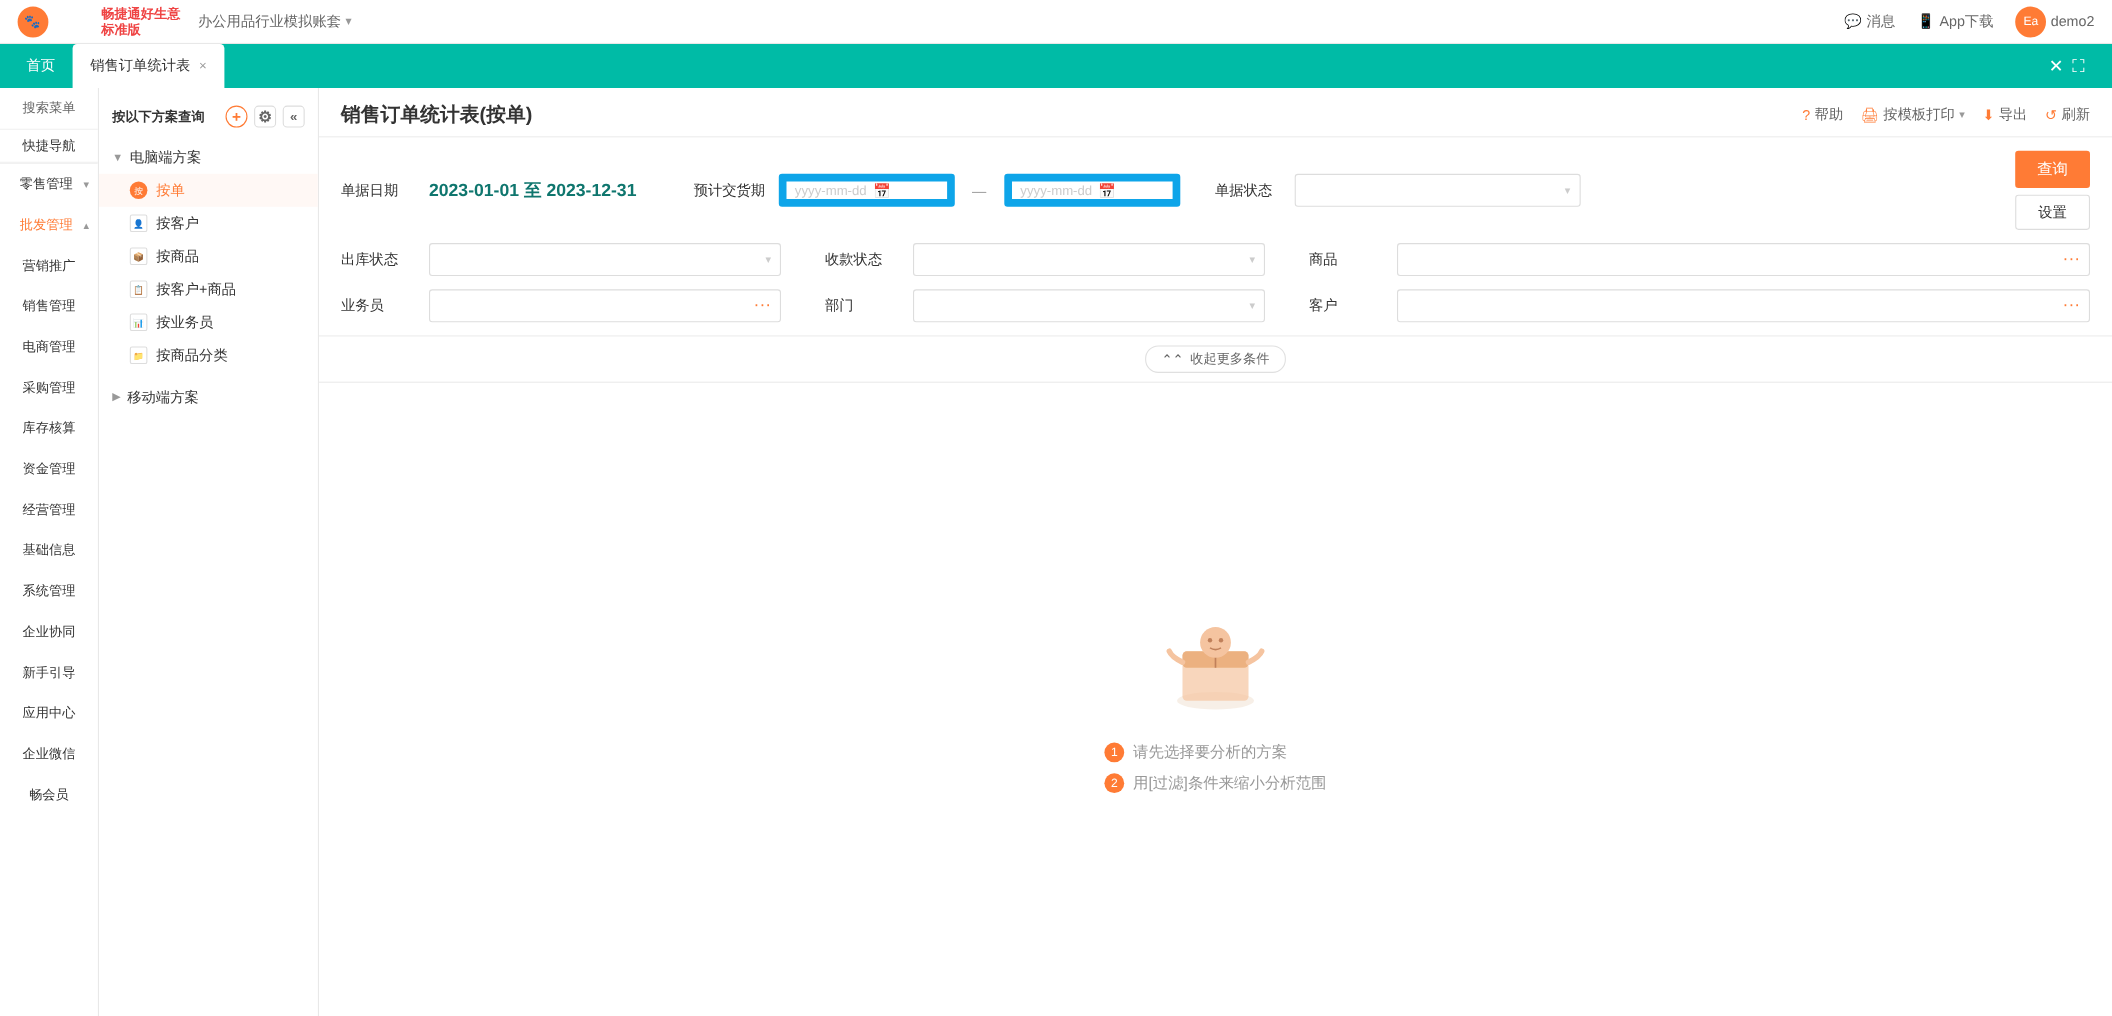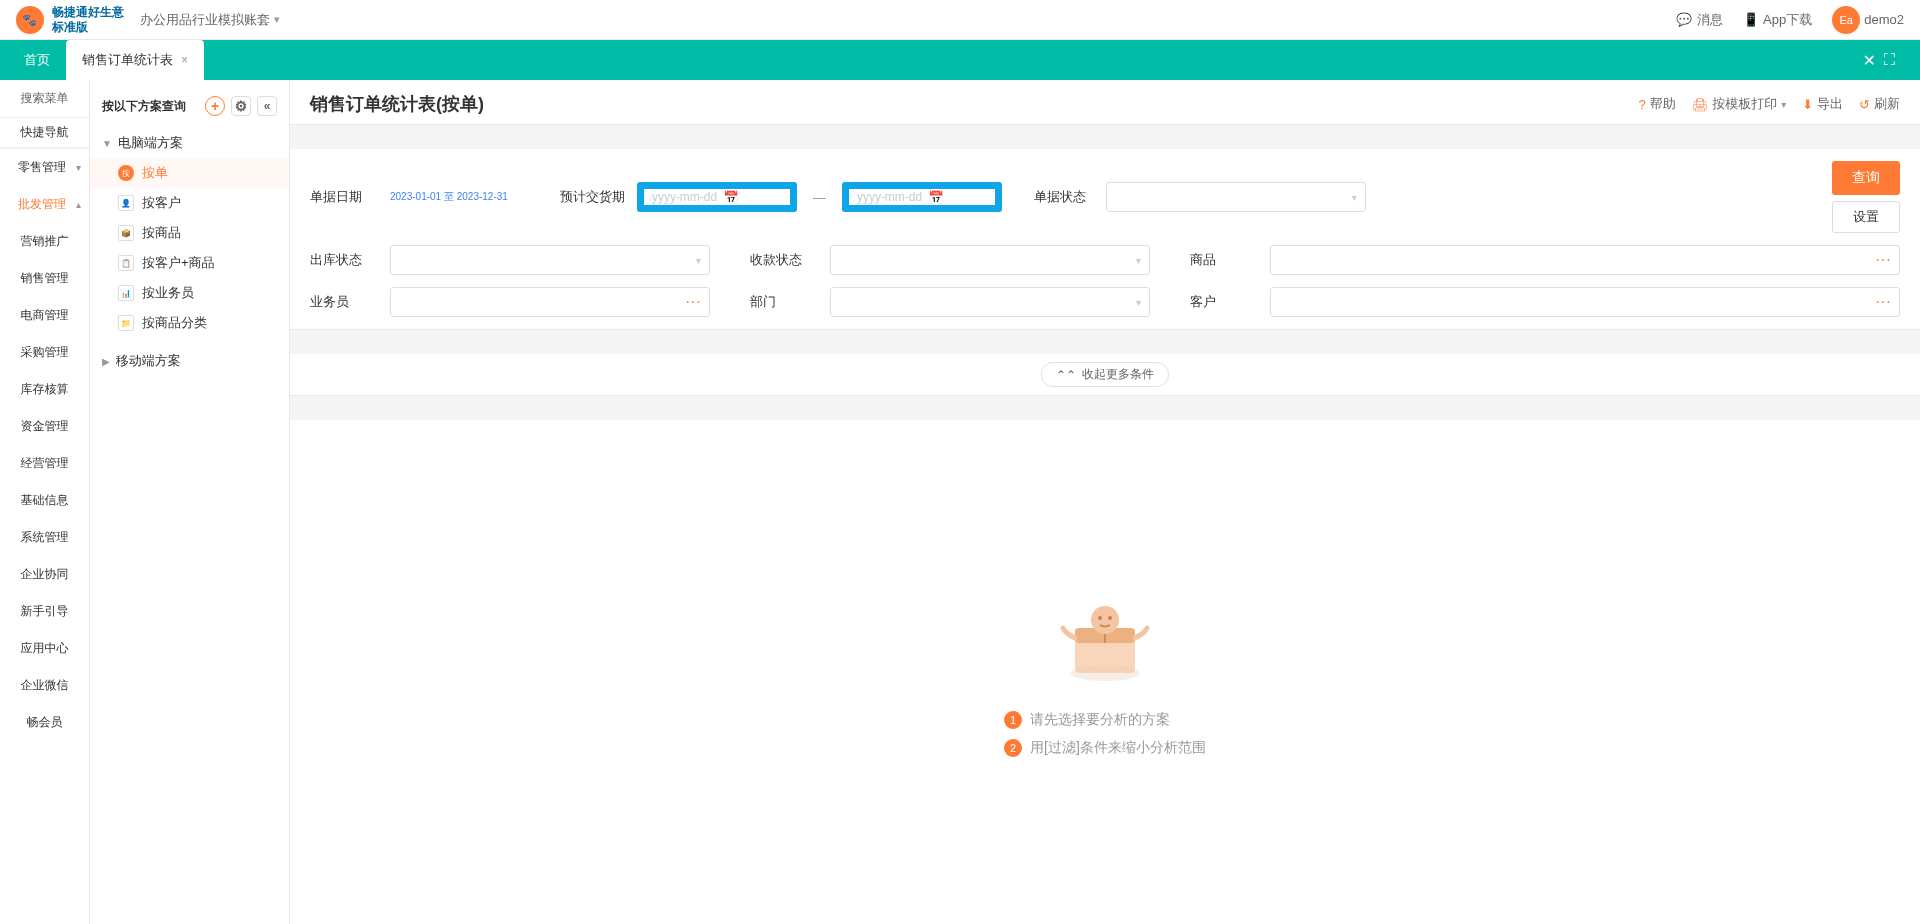--- a/index.html
+++ b/index.html
@@ -2,21 +2,21 @@
 <html><head>
   <meta charset="utf-8">
   <style>
     * { box-sizing: border-box; margin: 0; padding: 0; }
     body { font-family: 'Microsoft YaHei', 'PingFang SC', sans-serif; font-size: 13px; background: #f5f5f5; color: #333; display: flex; flex-direction: column; height: 100vh; overflow: hidden; }
 
     
     .top-bar { background: #fff; height: 40px; display: flex; align-items: center; padding: 0 16px; border-bottom: 1px solid #e8e8e8; gap: 16px; }
     .logo-area { display: flex; align-items: center; gap: 8px; }
     .logo-circle { width: 28px; height: 28px; background: #ff7b35; border-radius: 50%; display: flex; align-items: center; justify-content: center; color: #fff; font-size: 12px; font-weight: bold; }
-    .logo-text { font-size: 12px; color: #0369a1; font-weight: bold; line-height: 1.2; }
+    .logo-text { font-size: 12px; color: #ef4444; font-weight: bold; line-height: 1.2; margin-left: 40px; }
     .top-bar-title { font-size: 13px; color: #666; flex: 1; display: flex; align-items: center; gap: 4px; }
     .top-bar-actions { display: flex; align-items: center; gap: 20px; color: #666; font-size: 13px; }
     .top-bar-action { display: flex; align-items: center; gap: 4px; cursor: pointer; }
     .avatar { width: 28px; height: 28px; border-radius: 50%; background: #ff7b35; display: flex; align-items: center; justify-content: center; color: #fff; font-size: 11px; }
 
     
     .tab-bar { background: #00bba6; height: 40px; display: flex; align-items: center; padding: 0 13px 0 8px; }
     .tab-item { height: 40px; display: flex; align-items: center; padding: 0 16px; font-size: 13px; color: #fff; cursor: pointer; position: relative; }
     .tab-item.home { background: transparent; }
     .tab-item.active { background: #fff; color: #333; border-radius: 4px 4px 0 0; }
@@ -47,38 +47,38 @@
     .query-panel-action.icon-btn { border-radius: 4px; border: 1px solid #ddd; color: #666; }
     .scheme-group { padding: 4px 0; }
     .scheme-group-header { display: flex; align-items: center; padding: 6px 12px; font-size: 13px; color: #333; cursor: pointer; gap: 6px; }
     .scheme-group-header .triangle { color: #999; font-size: 10px; }
     .scheme-item { display: flex; align-items: center; padding: 6px 16px 6px 28px; font-size: 13px; color: #333; cursor: pointer; gap: 8px; }
     .scheme-item.active { color: #ff7b35; background: #fff8f5; }
     .scheme-icon { width: 16px; height: 16px; background: #ff7b35; border-radius: 50%; display: flex; align-items: center; justify-content: center; color: #fff; font-size: 9px; flex-shrink: 0; }
     .scheme-icon.square { background: #fff; border: 1px solid #ddd; border-radius: 2px; color: #666; }
 
     
-    .right-content { flex: 1; display: flex; flex-direction: column; overflow: hidden; background: #f5f5f5; gap: 24px; }
+    .right-content { flex: 1; display: flex; flex-direction: column; overflow: hidden; background: #f5f5f5; }
 
     
     .page-header { background: #fff; padding: 12px 20px 8px; border-bottom: 1px solid #e8e8e8; display: flex; align-items: center; justify-content: space-between; }
     .page-title { font-size: 18px; font-weight: bold; color: #333; }
     .page-header-actions { display: flex; gap: 16px; align-items: center; color: #666; font-size: 13px; }
     .header-action { display: flex; align-items: center; gap: 4px; cursor: pointer; }
     .header-action .icon { color: #ff7b35; }
 
     
     .filter-area { background: #fff; padding: 12px 20px; border-bottom: 1px solid #e8e8e8; }
     .filter-row { display: flex; align-items: center; gap: 20px; margin-bottom: 12px; }
     .filter-row:last-child { margin-bottom: 0; }
     .filter-label { font-size: 13px; color: #333; white-space: nowrap; min-width: 60px; }
     .filter-date-group { display: flex; align-items: center; gap: 8px; }
     .date-btn { padding: 3px 8px; font-size: 12px; border: 1px solid #ddd; border-radius: 3px; cursor: pointer; color: #666; background: #fff; }
     .date-btn.active { background: #ff7b35; color: #fff; border-color: #ff7b35; border-radius: 12px; }
-    .date-range { font-size: 10px; color: #3b82f6; }
+    .date-range { font-size: 16px; color: #0f766e; font-weight: bold; }
     .filter-input { flex: 1; height: 30px; border: 1px solid #ddd; border-radius: 3px; padding: 0 8px; font-size: 13px; background: #fff; display: flex; align-items: center; justify-content: space-between; cursor: pointer; color: #999; min-width: 0; }
     .filter-input-date { display: flex; align-items: center; gap: 6px; height: 30px; border: 7px solid #0ea5e9; border-radius: 3px; padding: 0 8px; font-size: 13px; background: #fff; color: #999; min-width: 160px; }
     .date-dash { color: #999; padding: 0 4px; }
     .filter-select { flex: 1; height: 30px; border: 1px solid #ddd; border-radius: 3px; padding: 0 8px; font-size: 13px; background: #fff; display: flex; align-items: center; justify-content: space-between; cursor: pointer; min-width: 0; }
     .filter-select .arrow { color: #ccc; font-size: 10px; }
     .filter-dots { color: #ff7b35; cursor: pointer; font-size: 16px; }
 
     
     .collapse-btn-row { display: flex; justify-content: center; padding: 8px 0; background: #fff; border-bottom: 1px solid #e8e8e8; }
     .collapse-btn { display: flex; align-items: center; gap: 6px; font-size: 12px; color: #666; cursor: pointer; background: #fff; border: 1px solid #e0e0e0; border-radius: 12px; padding: 3px 14px; }

